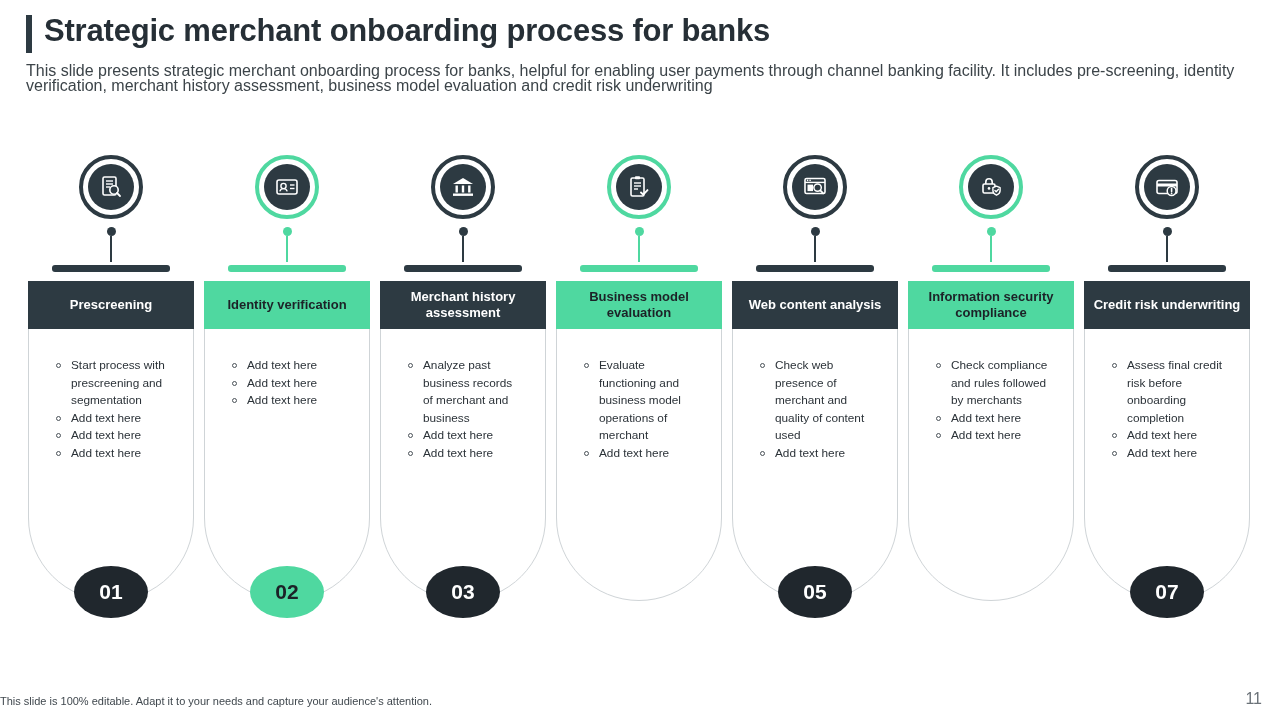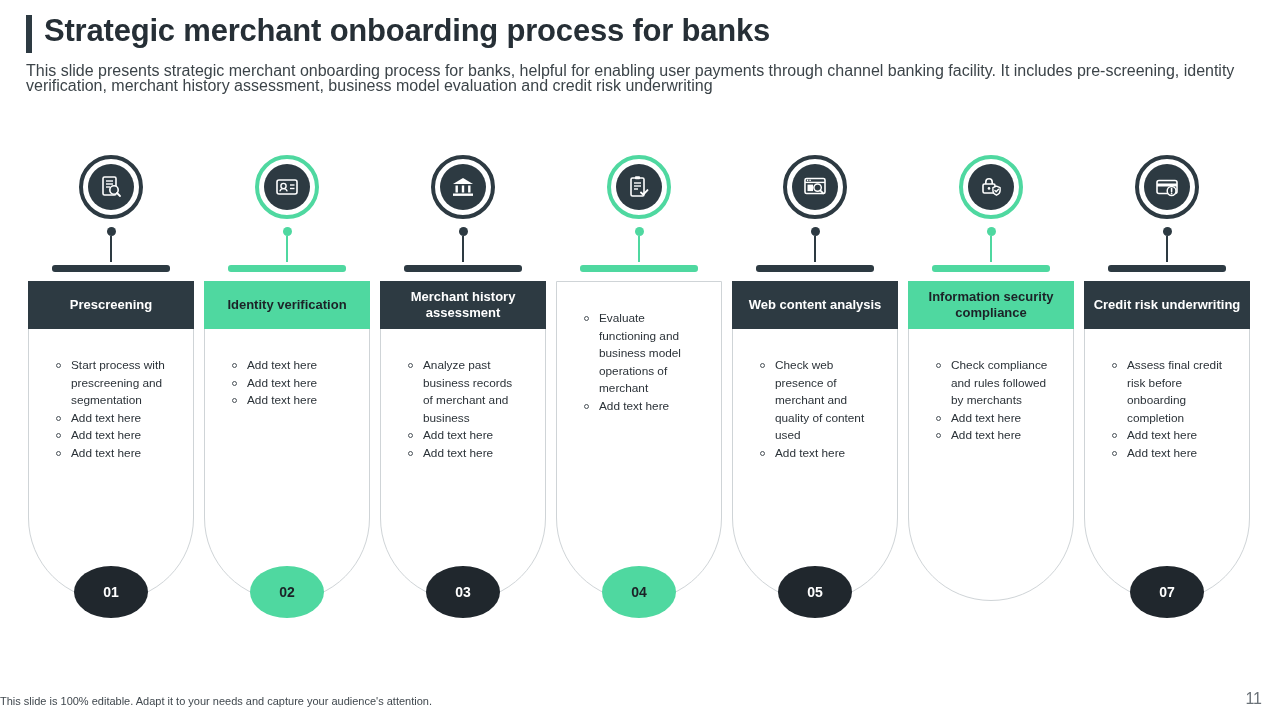--- a/index.html
+++ b/index.html
@@ -183,21 +183,21 @@
     transform: translateX(-50%);
     bottom: -18px;
     width: 74px;
     height: 52px;
     border-radius: 50%/50%;
     background: #20272d;
     color: #ffffff;
     display: flex;
     align-items: center;
     justify-content: center;
-    font-size: 14px;
+    font-size: 21px;
     font-weight: bold;
   }
   .badge.green {
     background: #4fd8a0;
     color: #1c2227;
     text-align: center;
   }
 
   
   .footer-note {
@@ -331,25 +331,25 @@
           <path d="M15 18.5 l2.2 2.2 l4.3 -4.6" fill="none" stroke="#fff" stroke-width="1.9" stroke-linecap="round" stroke-linejoin="round"></path>
         </svg>
       </div>
     </div>
     <div class="connector">
       <div class="dot green"></div>
       <div class="vline green"></div>
       <div class="capbar green"></div>
     </div>
     <div class="card">
+      <div class="card-head green">Business model evaluation</div>
       <ul class="bullets">
         <li>Evaluate functioning and business model operations of merchant</li>
         <li>Add text here</li>
       </ul>
-      <div class="badge green">04</div>
     </div>
   </div>
 
   <div class="col" style="left:727px;">
     <div class="icon-circle">
       <div class="icon-inner">
         <svg width="26" height="26" viewBox="0 0 26 26">
           <rect x="3" y="4.5" width="20" height="15" rx="1.6" fill="none" stroke="#fff" stroke-width="1.6"></rect>
           <line x1="3" y1="8.4" x2="23" y2="8.4" stroke="#fff" stroke-width="1.4"></line>
           <circle cx="5.6" cy="6.4" r="0.8" fill="#fff"></circle>

